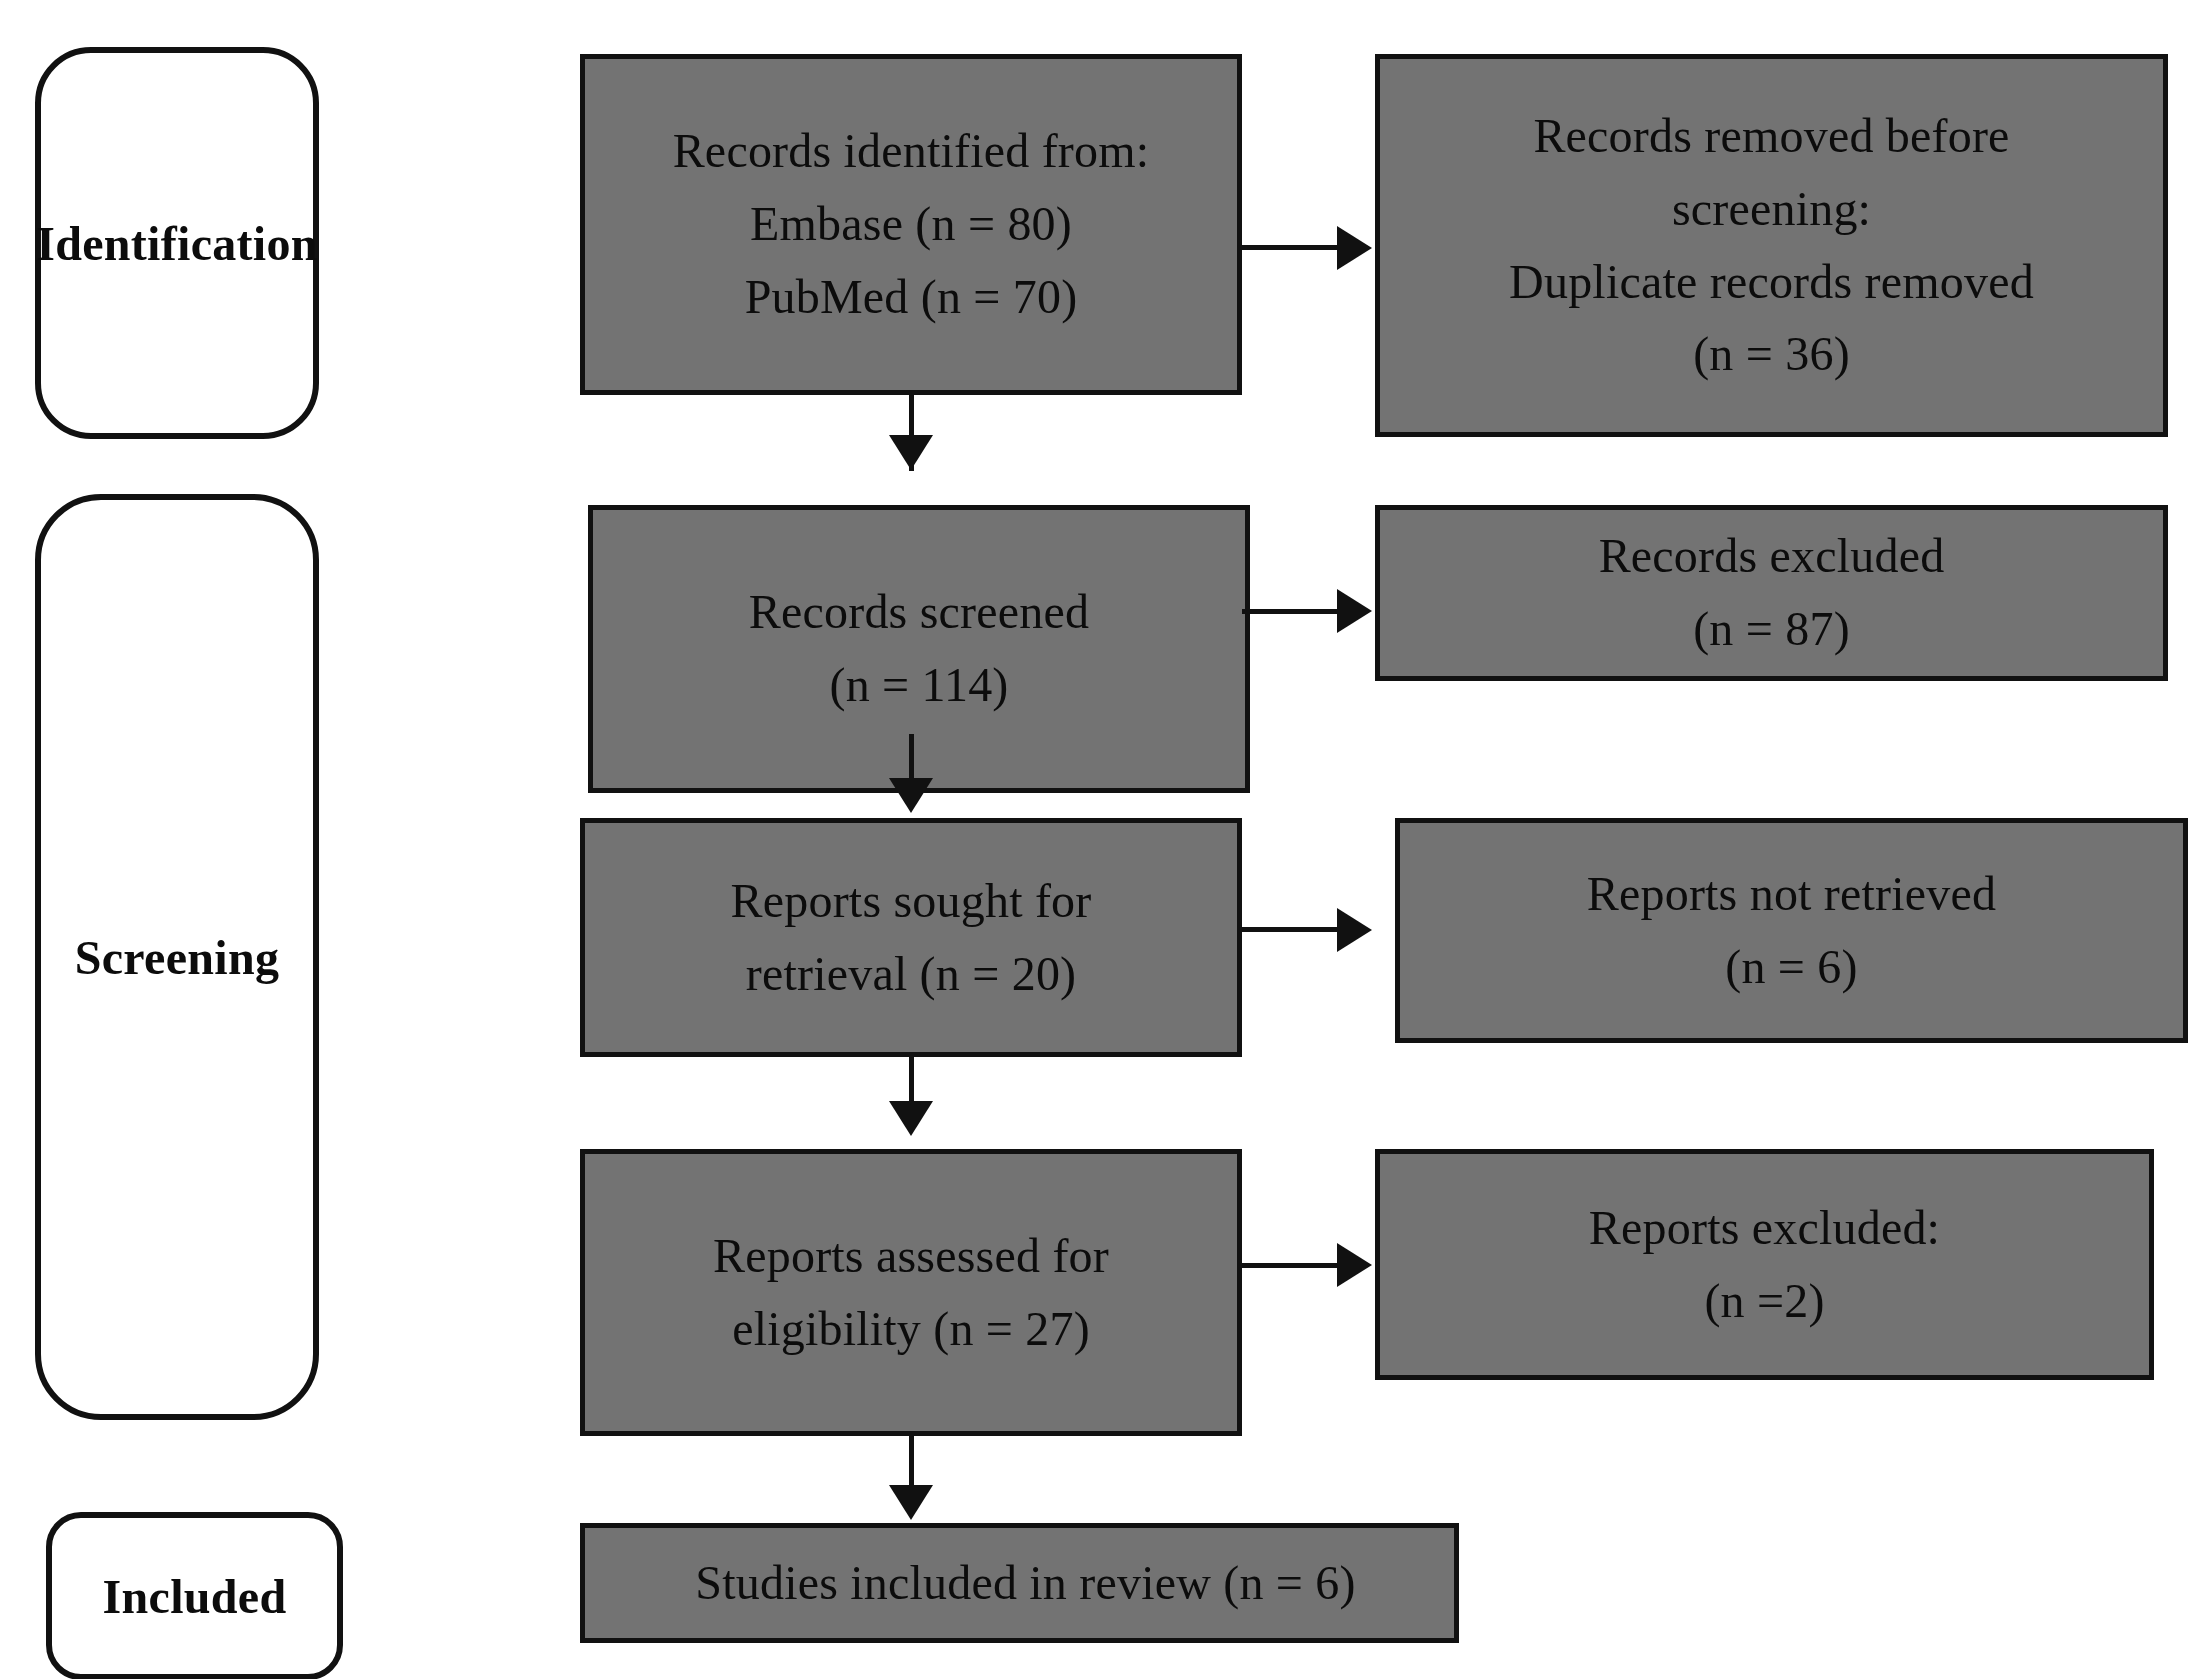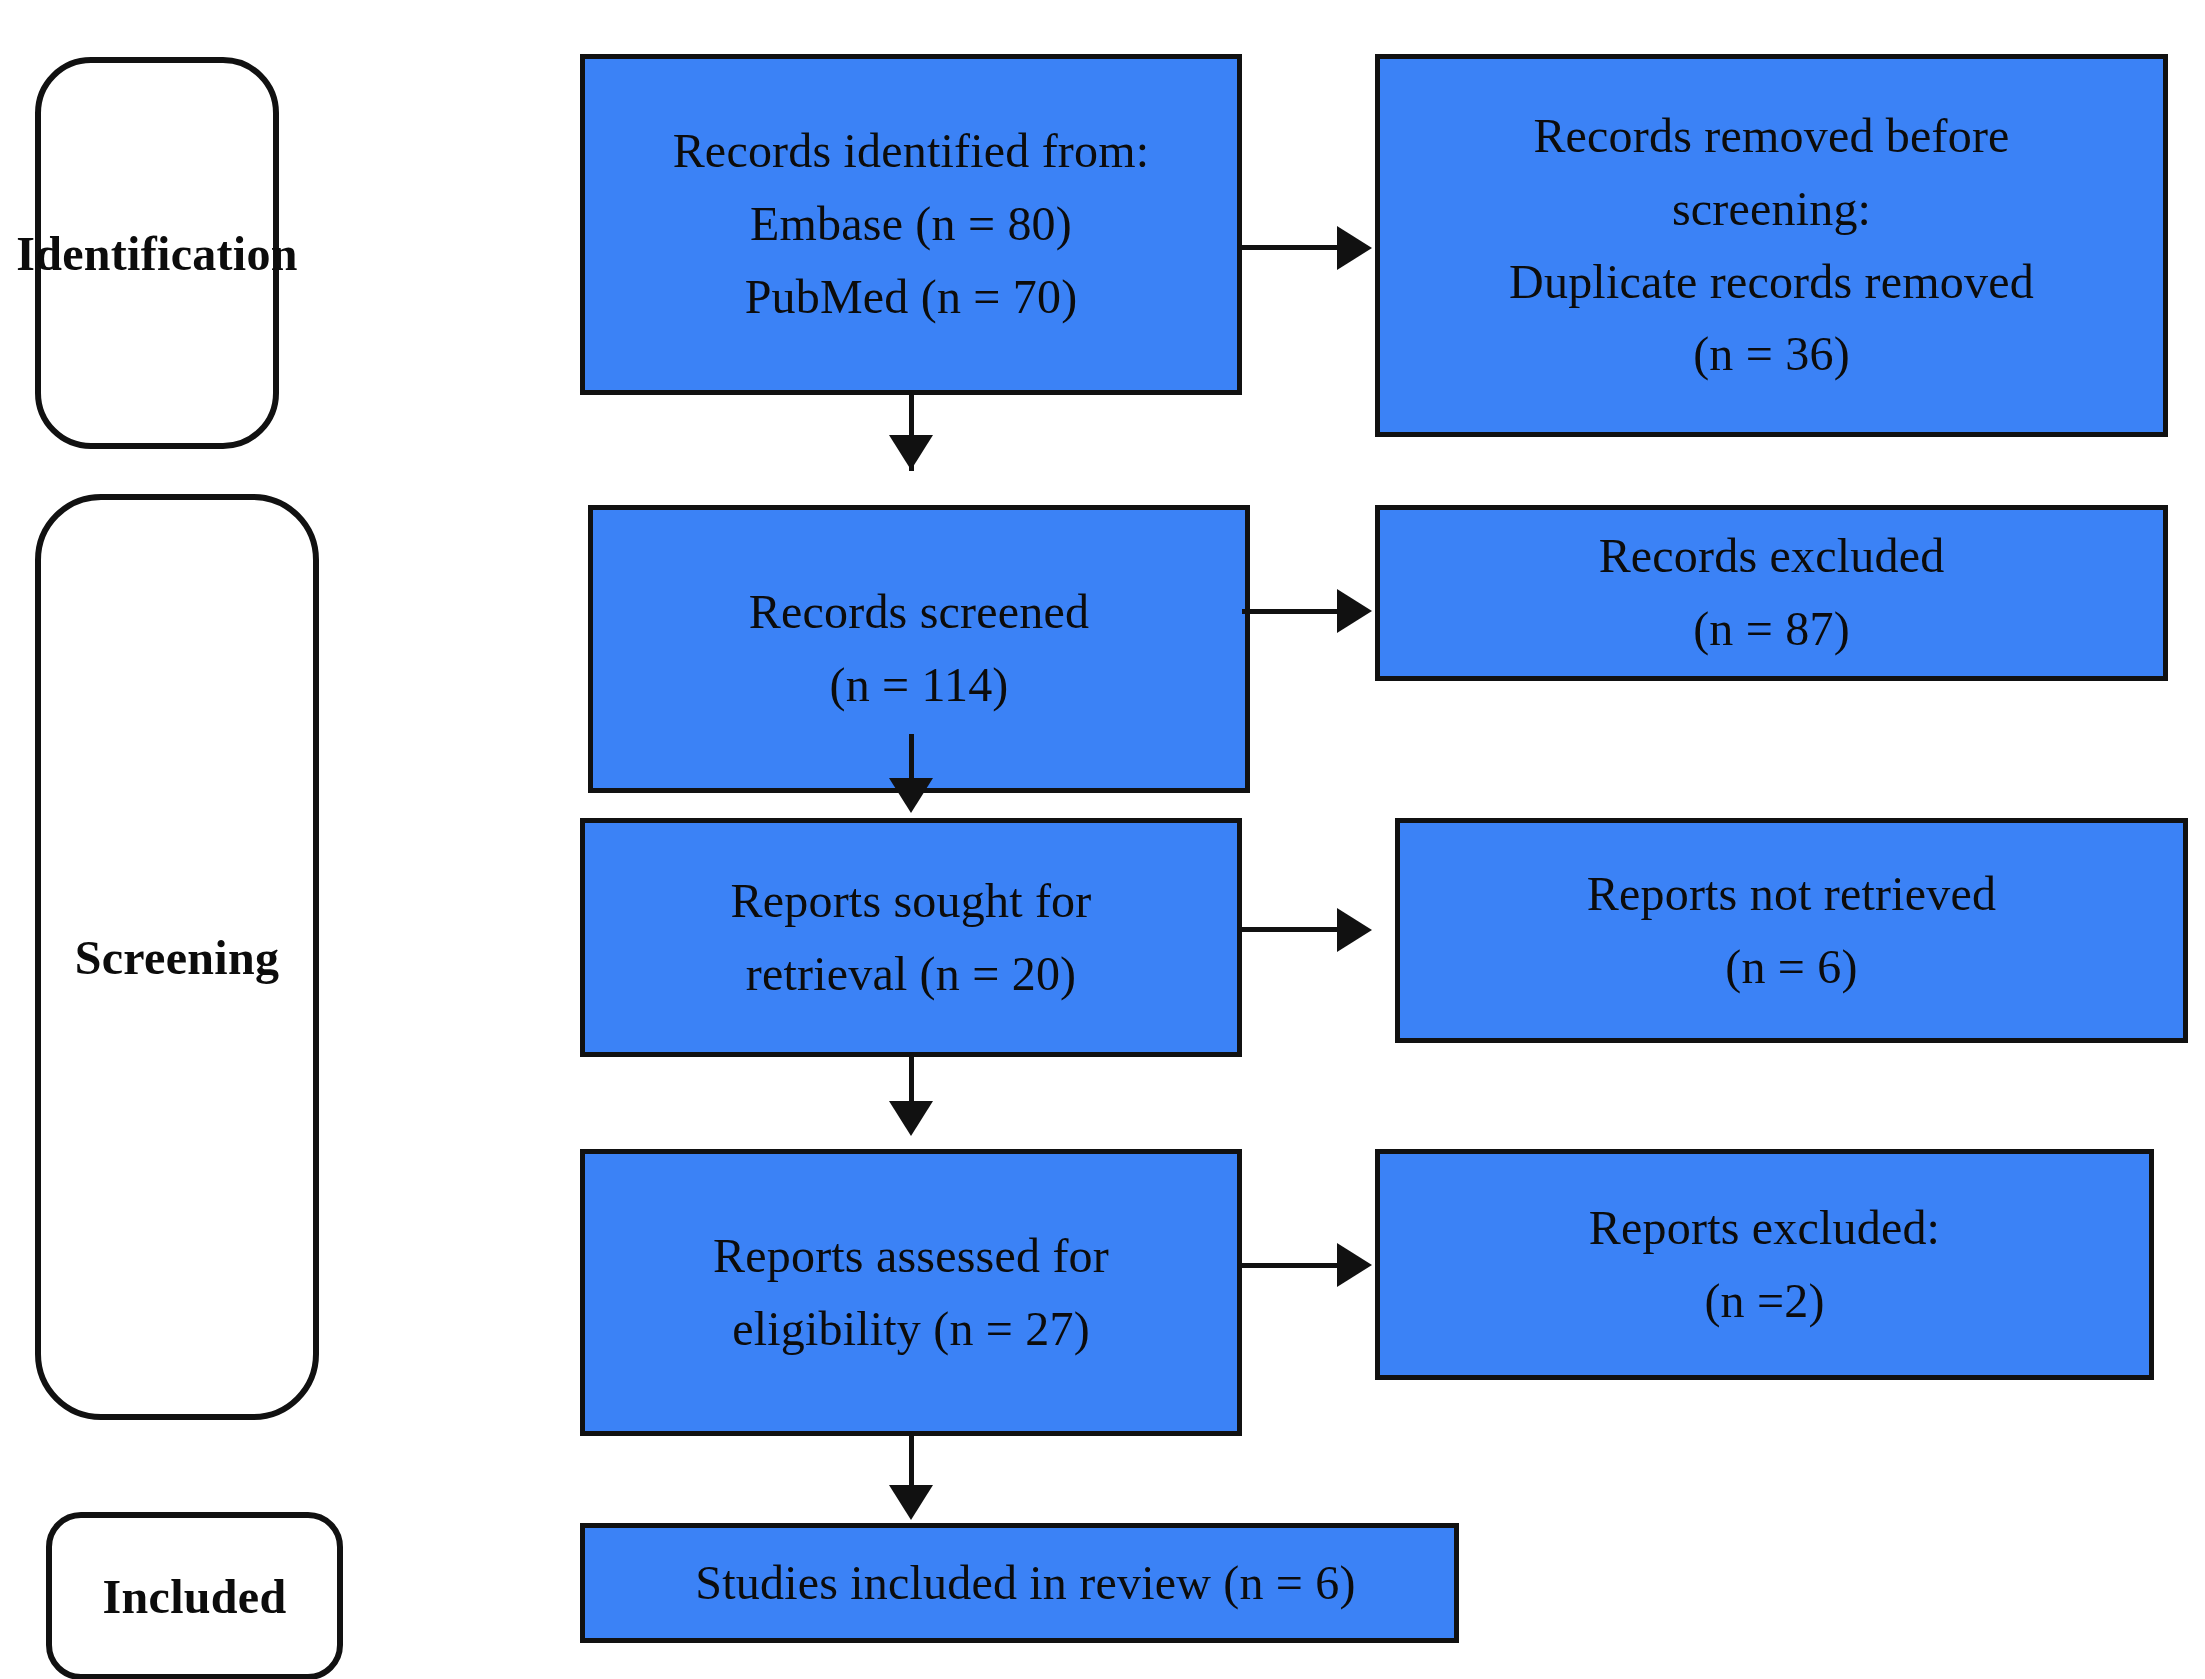--- a/index.html
+++ b/index.html
@@ -14,21 +14,21 @@
     height: 1679px;
     background: #ffffff;
     font-family: "Liberation Serif", "DejaVu Serif", serif;
     overflow: hidden;
   }
 
   
   .node {
     position: absolute;
     box-sizing: border-box;
-    background: #3b82f6;
+    background: #737373;
     border: 5.4px solid #111111;
     display: flex;
     align-items: center;
     justify-content: center;
     text-align: center;
   }
   .node .txt {
     display: block;
     width: 100%;
     padding: 0 14px;
@@ -49,21 +49,21 @@
     justify-content: center;
   }
   .stage .txt {
     font-size: 48px;
     font-weight: bold;
     color: #0c0c0c;
     letter-spacing: 0.3px;
   }
 
   
-  #stage-identification { left: 35px;  top: 57px;   width: 244px;  height: 392px; }
+  #stage-identification { left: 35px;  top: 47px;   width: 284px;  height: 392px; }
   #stage-screening      { left: 35px;  top: 494px;  width: 284px;  height: 926px; border-radius: 66px; }
   #stage-included       { left: 46px;  top: 1512px; width: 297px;  height: 168px; border-radius: 35px; }
 
   
   #box-identified { left: 580px; top: 54px;   width: 662px; height: 341px; }
   #box-screened   { left: 588px; top: 505px;  width: 662px; height: 288px; }
   #box-sought     { left: 580px; top: 818px; width: 662px; height: 239px; }
   #box-assessed   { left: 580px; top: 1149px; width: 662px; height: 287px; }
   #box-studies    { left: 580px; top: 1523px; width: 879px; height: 120px; padding-left: 12px; }
 

